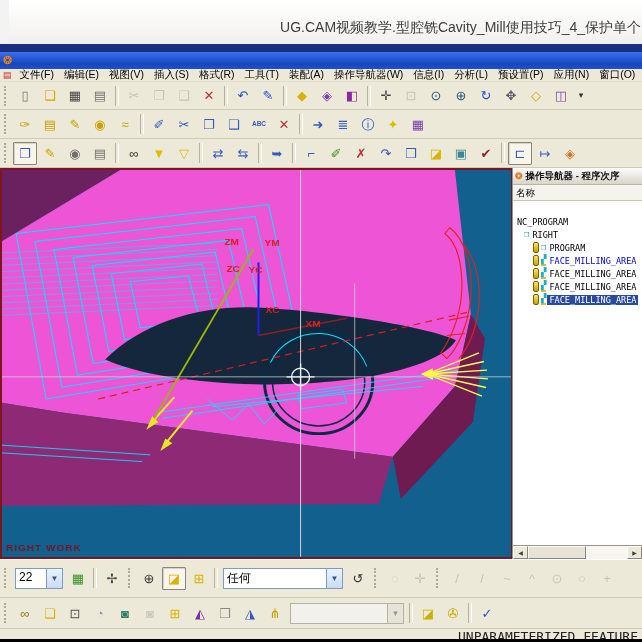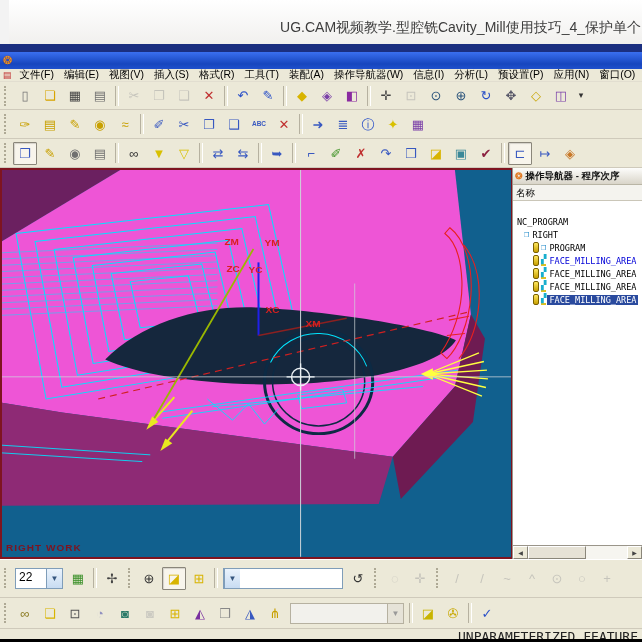--- a/index.html
+++ b/index.html
@@ -475,20 +475,21 @@
         <span style="color: rgb(51, 51, 51);">⊕</span>
       </span>
       <span class="tb-btn pressed">
         <span style="color: rgb(216, 180, 0);">◪</span>
       </span>
       <span class="tb-btn">
         <span style="color: rgb(216, 180, 0);">⊞</span>
       </span>
       <span class="tb-sep"></span>
       <span class="combo" style="width: 118px;">
+        <span class="combo-v">任何</span>
         <span class="combo-b">▼</span>
       </span>
       <span class="tb-btn">
         <span style="color: rgb(51, 51, 51);">↺</span>
       </span>
       <span class="tb-grip"></span>
       <span class="tb-btn gray">
         <span style="color: rgb(160, 160, 160);">◌</span>
       </span>
       <span class="tb-btn gray">

